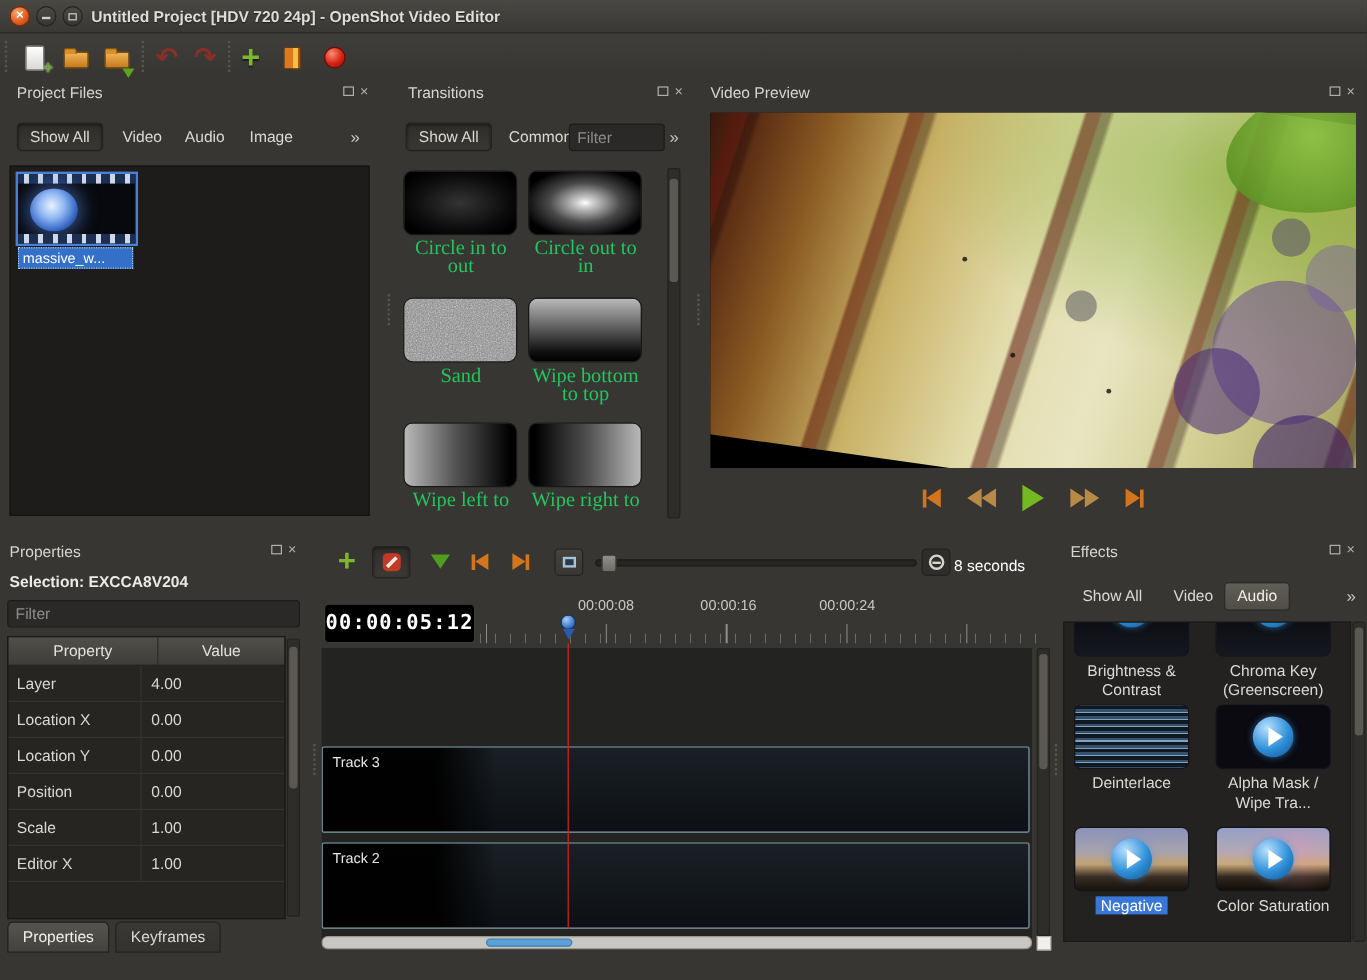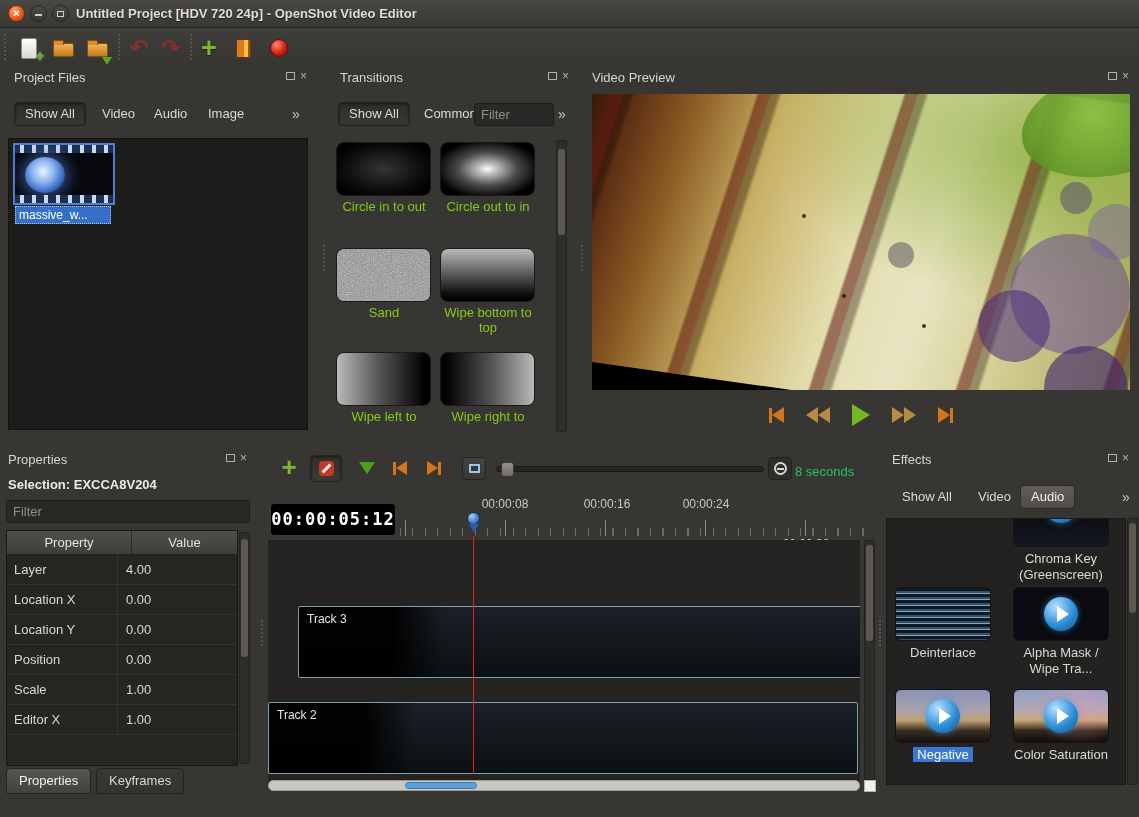--- a/index.html
+++ b/index.html
@@ -75,21 +75,21 @@
   .pf-strip.top { top:0; } .pf-strip.bot { bottom:0; }
   .pf-sphere { position:absolute; left:10px; top:12px; width:40px; height:36px; border-radius:50%;
     background:radial-gradient(circle at 45% 40%,#eaf2ff,#8fb6f2 35%,#3a6cc8 65%,rgba(20,40,90,0)); 
     box-shadow:0 0 14px 4px rgba(90,140,240,.5); }
   .pf-label { margin-top:3px; background:#3570c8; border:1px dotted #a9c6ee; color:#fff;
     font-size:12px; padding:1px 3px; width:96px; white-space:nowrap; overflow:hidden; }
 
   
   .tr-item { position:absolute; width:96px; cursor:pointer; text-align:center; }
   .tr-thumb { width:95px; height:54px; border-radius:8px; border:1px solid #1a1918; }
-  .tr-label { margin-top:3px; font-size:13px; line-height:15px; color:#84cc16; }
+  .tr-label { margin-top:3px; font-size:17px; line-height:15px; color:#22c55e;font-family:Liberation Serif, serif; }
   .th-circle-in  { background:radial-gradient(ellipse at center,#343434 0%,#0c0c0c 60%,#000 85%); }
   .th-circle-out { background:radial-gradient(ellipse at center,#ffffff 0%,#cfcfcf 10%,#4a4a4a 45%,#000 80%); }
   .th-sand { background:#8a8a8a; overflow:hidden; position:relative; }
   .th-wipe-btt { background:linear-gradient(180deg,#b9b9b9 0%,#6b6b6b 40%,#101010 85%,#000 100%); }
   .th-wipe-lr  { background:linear-gradient(90deg,#b9b9b9 0%,#555 45%,#000 95%); }
   .th-wipe-rl  { background:linear-gradient(270deg,#b9b9b9 0%,#555 45%,#000 95%); }
 
   
   #video-stage { position:absolute; left:592px; top:94px; width:538px; height:296px;
     background:#000; overflow:hidden; }
@@ -155,21 +155,21 @@
   .mini-tri-r { width:0;height:0;border-top:7px solid transparent;border-bottom:7px solid transparent;border-left:11px solid #d2751d; }
   .center-btn { width:24px; height:23px; border:1px solid #242320; border-radius:4px;
     background:linear-gradient(#45433f,#393733); }
   .center-ico { width:11px; height:9px; border:2px solid #a8c2d8; background:#2a3a48; }
   .groove { position:absolute; height:6px; background:#26251f; border:1px solid #1b1a17; border-radius:3px; }
   .shandle { position:absolute; top:-5px; width:13px; height:15px; border:1px solid #3a3935; border-radius:3px;
     background:linear-gradient(#93908a,#6f6c64); cursor:pointer; }
   .zo-btn { width:24px; height:23px; background:#2f2d2a; border:1px solid #222120; border-radius:4px; }
   .zo-circle { width:13px; height:13px; border:2px solid #d8d5cd; border-radius:50%; position:relative; }
   .zo-circle::after { content:""; position:absolute; left:1px; right:1px; top:4px; height:2px; background:#d8d5cd; }
-  #zoom-label { position:absolute; left:529px; top:14px; color:#22c55e; }
+  #zoom-label { position:absolute; left:529px; top:14px; color:#ffffff; }
 
   #tl-time { position:absolute; left:4px; top:53px; width:126px; height:33px; background:#000;
     border:1px solid #3c3b37; border-radius:4px; color:#fff; text-align:center; line-height:31px;
     font-family:"DejaVu Sans Mono",monospace; font-size:17px; font-weight:bold; letter-spacing:1px; }
   #ruler { position:absolute; left:134px; top:45px; width:466px; height:43px; cursor:pointer; }
   .ruler-label { position:absolute; top:2px; width:70px; text-align:center; font-size:12px; color:#ccc9c1; }
   .ticks-minor { position:absolute; left:0; right:0; bottom:2px; height:8px;
     background:repeating-linear-gradient(90deg,#6e6b63 0 1px,transparent 1px 12.5px); }
   .ticks-major { position:absolute; left:0; right:0; bottom:2px; height:16px;
     background:repeating-linear-gradient(90deg,#918e85 0 1px,transparent 1px 100px); background-position:5px 0; }
@@ -459,21 +459,21 @@
     <div class="ticks-minor"></div>
     <div class="ticks-major"></div>
     <div class="ruler-label" style="left:70px;">00:00:08</div>
     <div class="ruler-label" style="left:172px;">00:00:16</div>
     <div class="ruler-label" style="left:271px;">00:00:24</div>
     <div class="ruler-label" style="left:371px;margin-top:40px;">00:00:32</div>
   </div>
   <div class="pin"></div>
 
   <div id="tl-body">
-    <div class="track" style="top:66px;margin-left:30px;">
+    <div class="track" style="top:82px;">
       <span class="track-label">Track 3</span>
     </div>
     <div class="track" style="top:162px;">
       <span class="track-label">Track 2</span>
     </div>
   </div>
   <div id="red-line"></div>
   <div id="hscroll">
     <div id="hthumb"></div>
   </div>
@@ -487,20 +487,26 @@
 <div class="dock" style="left:1108px;top:453px;">
   <span class="float-ico"></span>
   <span class="close-ico">×</span>
 </div>
 <div class="tab" style="left:892px;top:485px;">Show All</div>
 <div class="tab" style="left:968px;top:485px;">Video</div>
 <div class="tab sel" style="left:1020px;top:485px;">Audio</div>
 <div class="overflow-chevron" style="left:1122px;top:489px;">»</div>
 
 <div id="fx-grid">
+  <div class="fx-cell" style="left:2px;top:-26px;">
+    <div class="fx-thumb th-cut">
+        <span class="playbtn" style="transform:translateY(-14px);"></span>
+      </div>
+    <div class="fx-label">Brightness &amp; Contrast</div>
+  </div>
   <div class="fx-cell" style="left:120px;top:-26px;">
     <div class="fx-thumb th-cut">
         <span class="playbtn" style="transform:translateY(-14px);"></span>
       </div>
     <div class="fx-label">Chroma Key (Greenscreen)</div>
   </div>
   <div class="fx-cell" style="left:2px;top:68px;">
     <div class="fx-thumb th-deinterlace"></div>
     <div class="fx-label">Deinterlace</div>
   </div>

